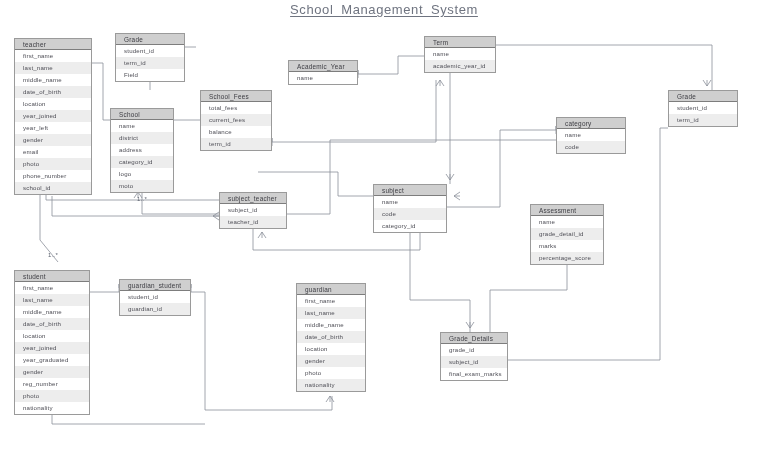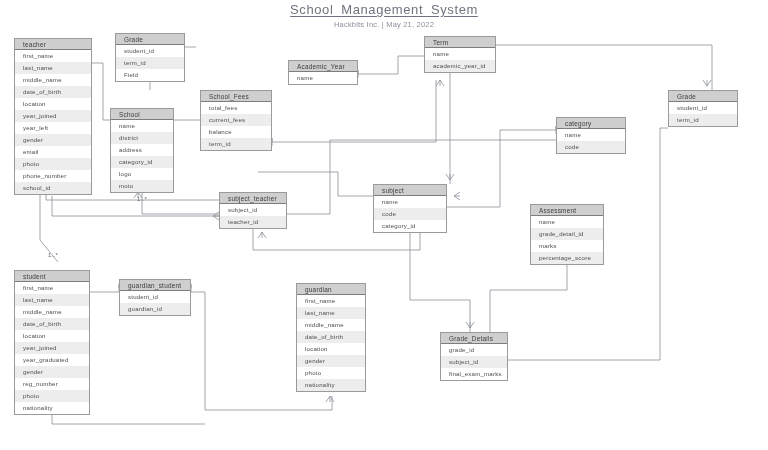--- a/index.html
+++ b/index.html
@@ -26,21 +26,20 @@
   .entity .erow.plain{background:#ffffff;}
   .card-label{position:absolute;font-size:6px;color:#5d6370;letter-spacing:.3px;}
 </style>
 </head>
 <body>
 
 <div id="canvas">
 
   <div class="title-wrap">
     <div class="doc-title">School_Management_System</div>
-    <div class="doc-sub">Hackbits Inc.  |  May 21, 2022</div>
   </div>
 
   <svg id="wires" viewBox="0 0 768 450" xmlns="http://www.w3.org/2000/svg">
     <g fill="none" stroke="#8a8f99" stroke-width="0.8">
 
       <path d="M92 63 L103 63 L103 120 L110 120"></path>
 
       <path d="M46 190 L46 200 L219 200"></path>
       <path d="M52 196 L52 216 L219 216"></path>
 

